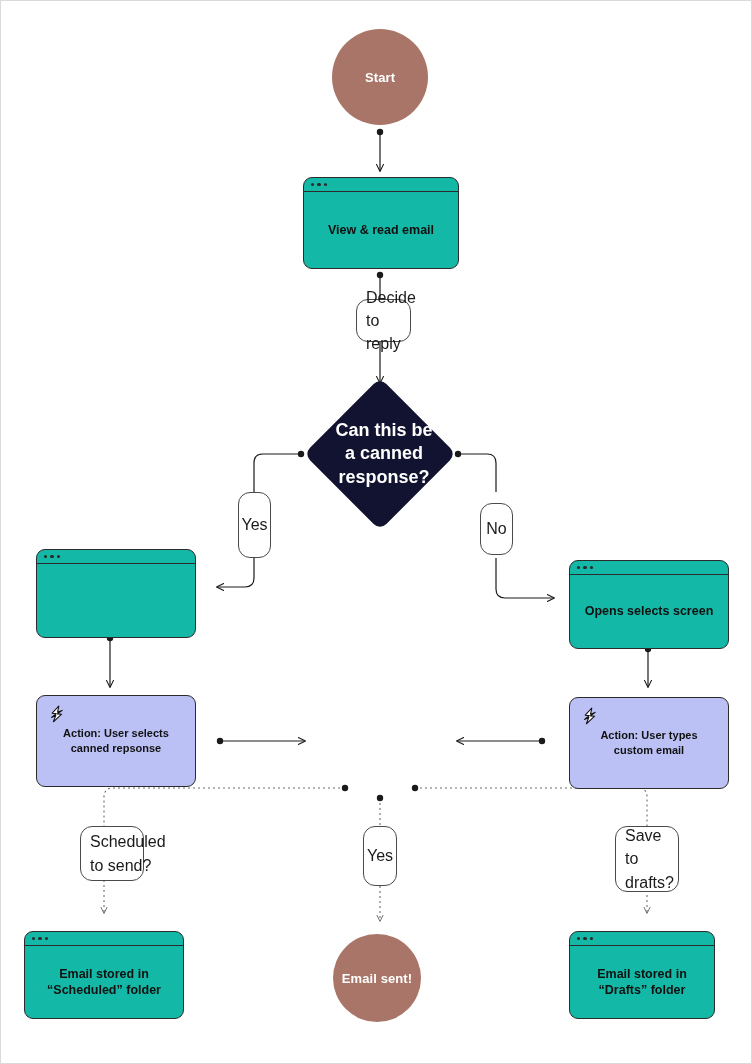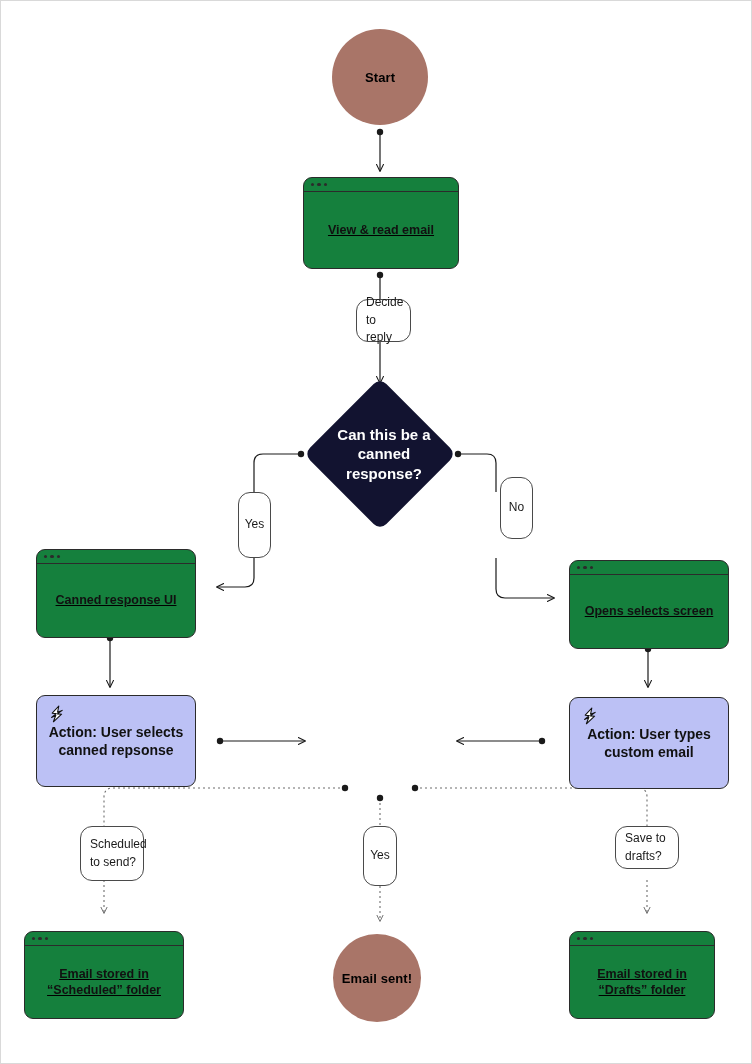--- a/index.html
+++ b/index.html
@@ -37,35 +37,34 @@
     box-sizing: border-box;
   }
 
   
   .terminator {
     border-radius: 50%;
     background: #a97568;
     display: flex;
     align-items: center;
     justify-content: center;
-    color: #000000;
+    color: #ffffff;
     font-weight: bold;
     font-size: 13px;
     letter-spacing: .1px;
   }
 
   
   .window {
-    background: #15803d;
+    background: #14b8a6;
     border: 1.2px solid #2b2b2b;
     border-radius: 9px;
     display: flex;
     flex-direction: column;
     overflow: hidden;
-    text-decoration: underline;
   }
   .window .titlebar {
     height: 13px;
     flex: 0 0 13px;
     border-bottom: 1.2px solid #2b2b2b;
     display: flex;
     align-items: center;
     padding-left: 7px;
     gap: 3px;
   }
@@ -93,21 +92,21 @@
   .action {
     background: #bcc1f5;
     border: 1.2px solid #2b2b2b;
     border-radius: 9px;
     display: flex;
     align-items: center;
     justify-content: center;
     text-align: center;
     color: #111111;
     font-weight: bold;
-    font-size: 14px;
+    font-size: 11px;
     line-height: 1.32;
     padding: 2px 10px;
   }
   .action .bolt {
     position: absolute;
     left: 12px;
     top: 9px;
     width: 16px;
     height: 18px;
   }
@@ -129,35 +128,35 @@
     position: absolute;
     left: 0; top: 0;
     width: 100%;
     height: 100%;
     display: flex;
     align-items: center;
     justify-content: center;
     text-align: center;
     color: #ffffff;
     font-weight: bold;
-    font-size: 15px;
+    font-size: 18px;
     line-height: 1.3;
   }
 
   
   .pill {
     position: absolute;
     background: #ffffff;
     border: 1.1px solid #4a4a4a;
     border-radius: 12px;
     display: flex;
     align-items: center;
     justify-content: center;
     color: #1a1a1a;
-    font-size: 12px;
+    font-size: 16px;
     line-height: 1.45;
     text-align: center;
     padding: 0 6px;
     box-sizing: border-box;
   }
   .pill.left-align {
     justify-content: flex-start;
     text-align: left;
     padding-left: 9px;
   }
@@ -244,31 +243,30 @@
 
   <div class="diamond-wrap" style="left:325px;top:399px;width:108px;height:108px;">
     <div class="diamond-shape"></div>
     <div class="diamond-label" style="padding:0 4px;">Can this be a canned response?</div>
   </div>
 
   <div class="pill" style="left:237px;top:491px;width:33px;height:66px;">
     <span>Yes</span>
   </div>
 
-  <div class="pill" style="left:479px;top:476px;width:33px;height:62px;margin-left:20px;">
+  <div class="pill" style="left:479px;top:502px;width:33px;height:52px;">
     <span>No</span>
   </div>
 
   <div class="node window" style="left:35px;top:548px;width:160px;height:89px;">
     <div class="titlebar">
       <i></i>
       <i></i>
       <i></i>
     </div>
-    <div class="win-body">Canned response UI</div>
   </div>
 
   <div class="node window" style="left:568px;top:559px;width:160px;height:89px;">
     <div class="titlebar">
       <i></i>
       <i></i>
       <i></i>
     </div>
     <div class="win-body">Opens selects screen</div>
   </div>
@@ -289,21 +287,21 @@
 
 
   <div class="pill left-align" style="left:79px;top:825px;width:64px;height:55px;">
     <span>Scheduled to send?</span>
   </div>
 
   <div class="pill" style="left:362px;top:825px;width:34px;height:60px;">
     <span>Yes</span>
   </div>
 
-  <div class="pill left-align" style="left:614px;top:825px;width:64px;height:43px;">
+  <div class="pill left-align" style="left:614px;top:825px;width:64px;height:66px;">
     <span>Save to drafts?</span>
   </div>
 
   <div class="node window" style="left:23px;top:930px;width:160px;height:88px;">
     <div class="titlebar">
       <i></i>
       <i></i>
       <i></i>
     </div>
     <div class="win-body">Email stored in “Scheduled” folder</div>

